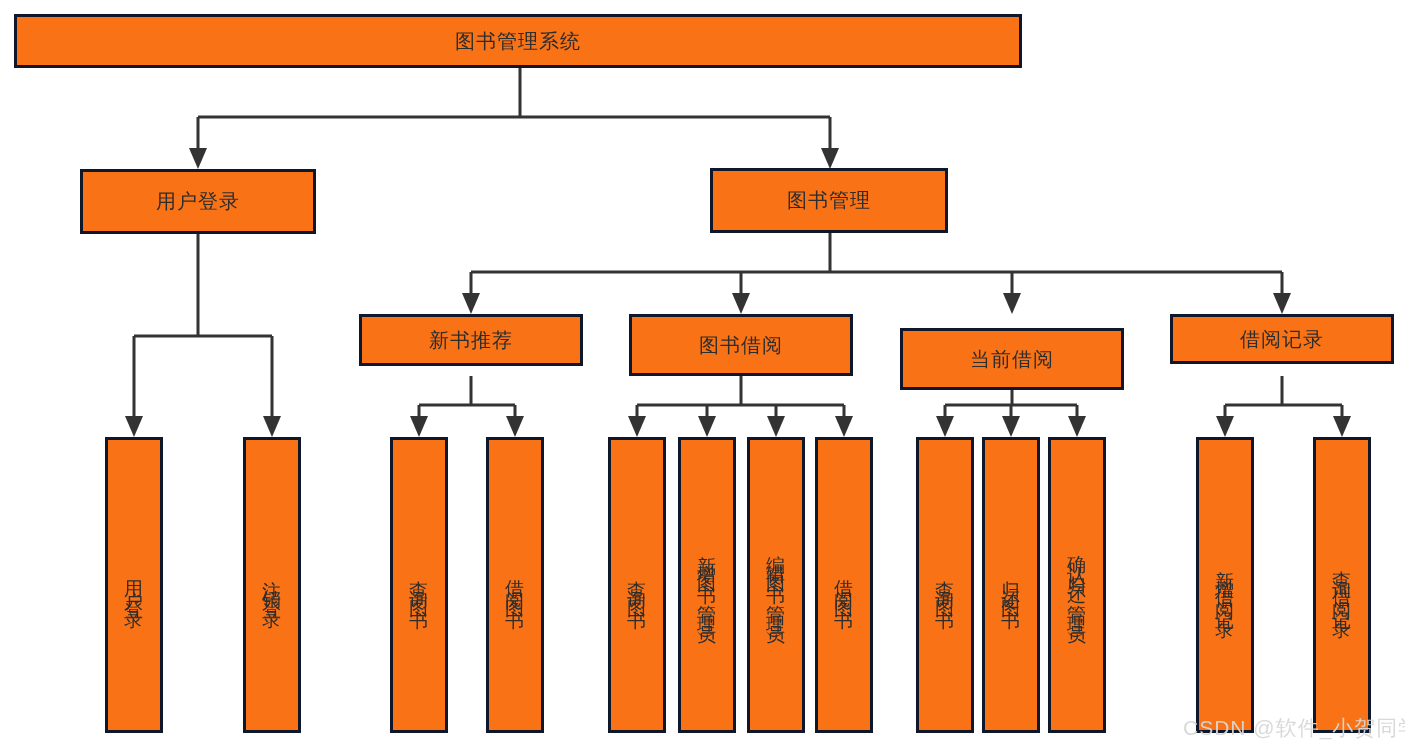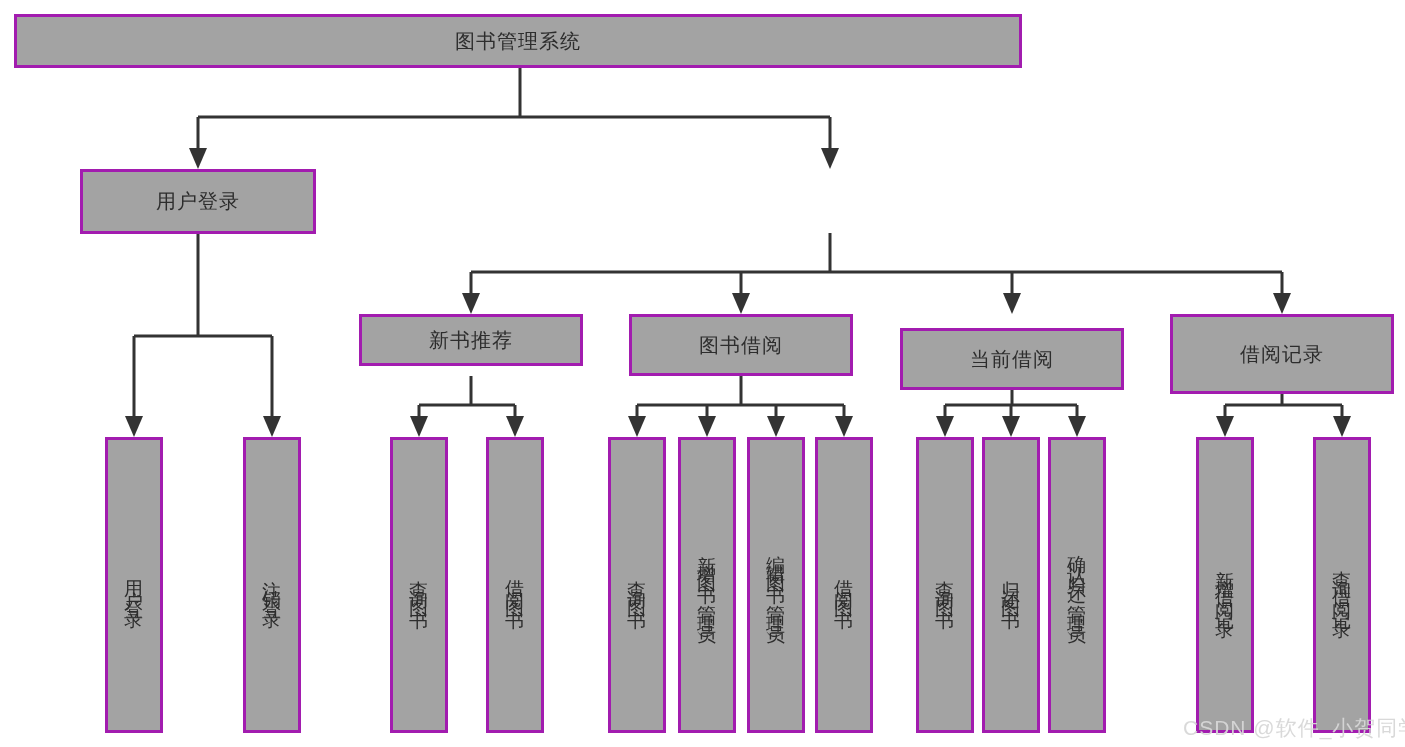--- a/index.html
+++ b/index.html
@@ -13,22 +13,22 @@
   }
   .connector-layer {
     position: absolute;
     left: 0; top: 0;
     width: 1405px; height: 747px;
     z-index: 1;
   }
   .box {
     position: absolute;
     box-sizing: border-box;
-    background: #a3a3a3;
-    border: 3px solid #a21caf;
+    background: #f97316;
+    border: 3px solid #0f172a;
     display: flex;
     align-items: center;
     justify-content: center;
     color: #2d2d2d;
     font-size: 20px;
     letter-spacing: 1px;
     z-index: 2;
     text-align: center;
   }
   .box.v {
@@ -106,25 +106,26 @@
       <path d="M1282 376 V405 M1225 405 H1342" fill="none"></path>
       <path d="M1225 405 V416 M1342 405 V416" fill="none"></path>
       <polygon points="1216,416 1234,416 1225,437" stroke="none"></polygon>
       <polygon points="1333,416 1351,416 1342,437" stroke="none"></polygon>
     </g>
   </svg>
 
   <div class="box" style="left:14px; top:14px; width:1008px; height:54px;">图书管理系统</div>
 
   <div class="box" style="left:80px; top:169px; width:236px; height:65px;">用户登录</div>
+  <div class="box" style="left:710px; top:168px; width:238px; height:65px;">图书管理</div>
 
   <div class="box" style="left:359px; top:314px; width:224px; height:52px;">新书推荐</div>
   <div class="box" style="left:629px; top:314px; width:224px; height:62px;">图书借阅</div>
   <div class="box" style="left:900px; top:314px; width:224px; height:62px;margin-top:14px;">当前借阅</div>
-  <div class="box" style="left:1170px; top:314px; width:224px; height:80px;">借阅记录</div>
+  <div class="box" style="left:1170px; top:314px; width:224px; height:50px;">借阅记录</div>
 
   <div class="box v" style="left:105px; top:437px; width:58px; height:296px;">用户登录</div>
   <div class="box v" style="left:243px; top:437px; width:58px; height:296px;">注销登录</div>
 
   <div class="box v" style="left:390px; top:437px; width:58px; height:296px;">查询图书</div>
   <div class="box v" style="left:486px; top:437px; width:58px; height:296px;">借阅图书</div>
 
   <div class="box v" style="left:608px; top:437px; width:58px; height:296px;">查询图书</div>
   <div class="box v" style="left:678px; top:437px; width:58px; height:296px;">新增图书（管理员）</div>
   <div class="box v" style="left:747px; top:437px; width:58px; height:296px;">编辑图书（管理员）</div>

